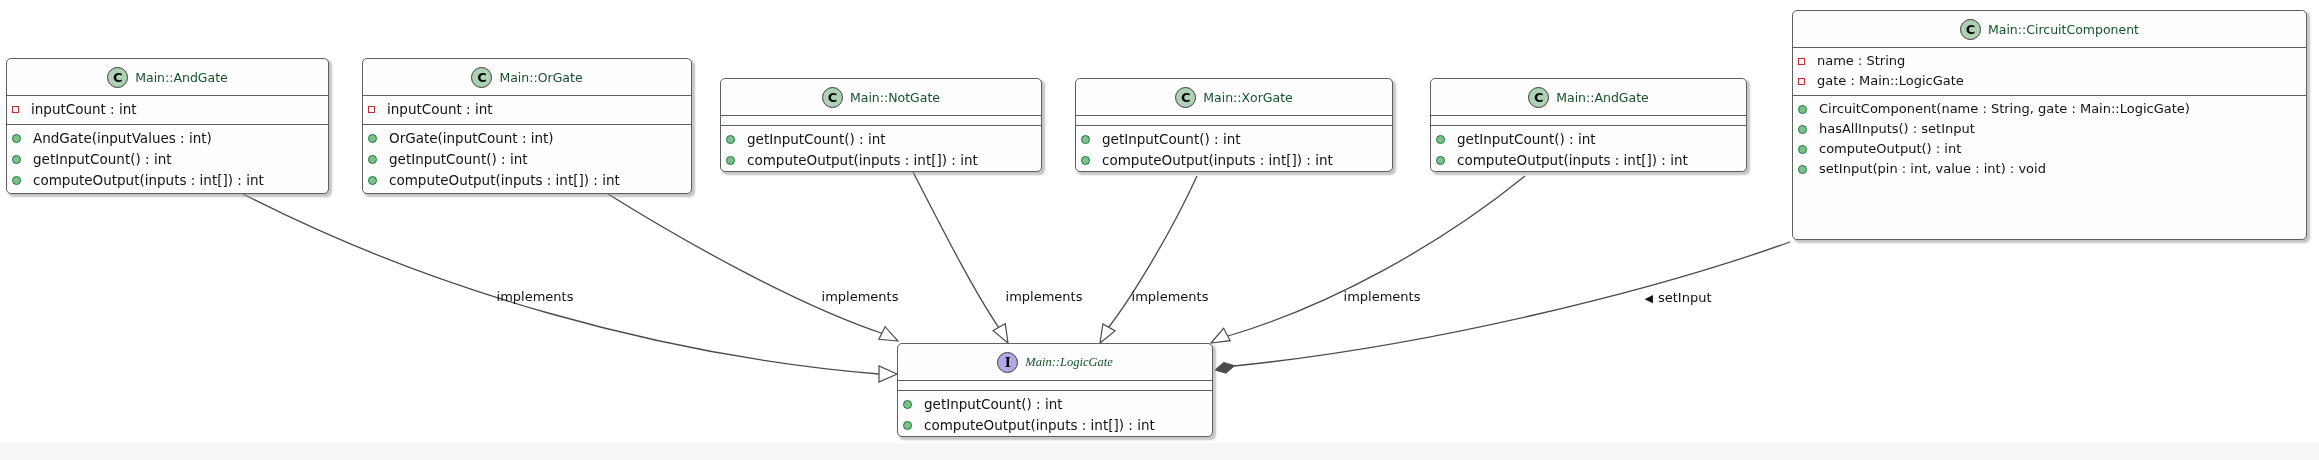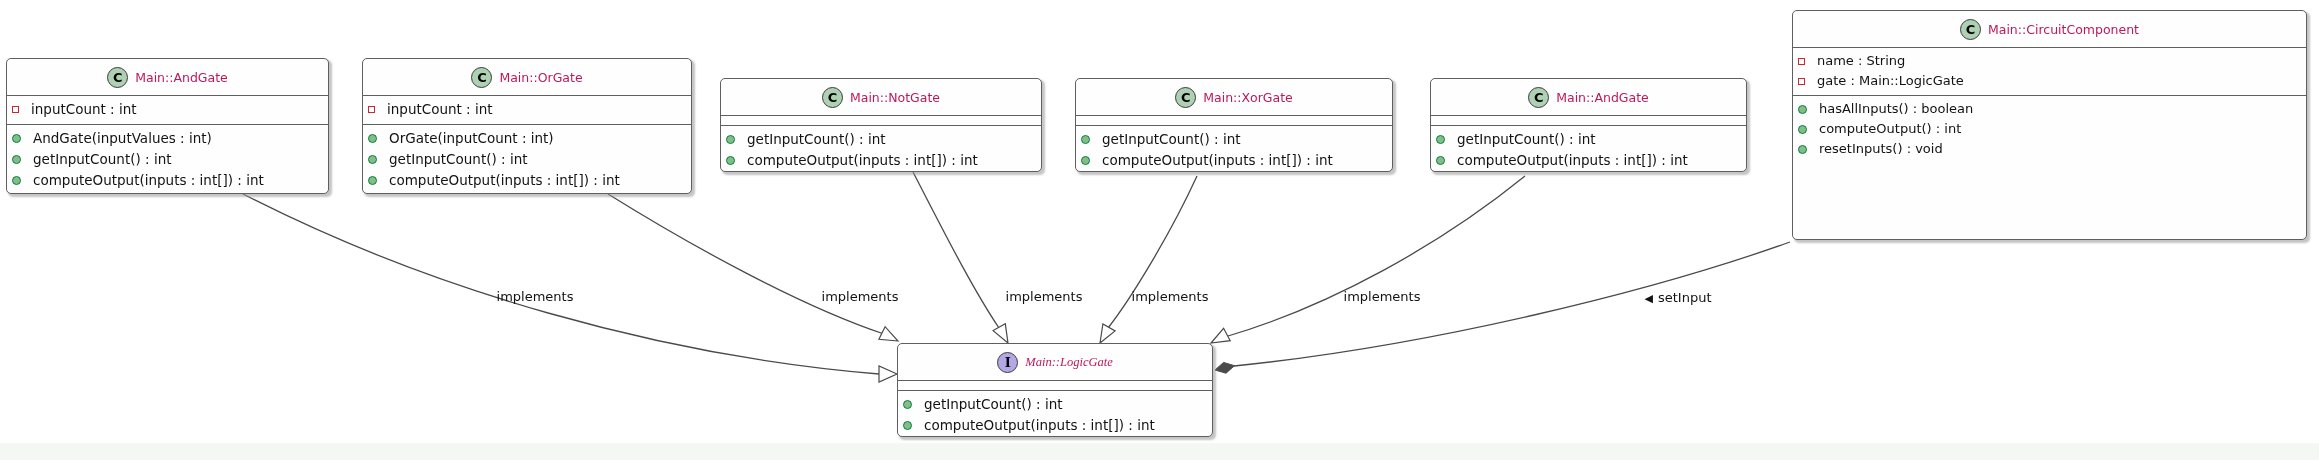--- a/index.html
+++ b/index.html
@@ -38,21 +38,21 @@
     display: flex;
     align-items: center;
     justify-content: center;
     gap: 7px;
     height: 36px;
     flex: 0 0 36px;
     box-sizing: border-box;
   }
   .box-title-text {
     font-size: 12.5px;
-    color: #be185d;
+    color: #14532d;
     white-space: nowrap;
   }
   .type-icon {
     width: 21px;
     height: 21px;
     border-radius: 50%;
     box-sizing: border-box;
     border: 1px solid #3b3b3b;
     display: flex;
     align-items: center;
@@ -288,29 +288,33 @@
         <span>name : String</span>
       </div>
       <div class="member-row">
         <span class="field-square"></span>
         <span>gate : Main::LogicGate</span>
       </div>
     </div>
     <div class="box-section grow">
       <div class="member-row">
         <span class="method-dot"></span>
-        <span>hasAllInputs() : boolean</span>
+        <span>CircuitComponent(name : String, gate : Main::LogicGate)</span>
+      </div>
+      <div class="member-row">
+        <span class="method-dot"></span>
+        <span>hasAllInputs() : setInput</span>
       </div>
       <div class="member-row">
         <span class="method-dot"></span>
         <span>computeOutput() : int</span>
       </div>
       <div class="member-row">
         <span class="method-dot"></span>
-        <span>resetInputs() : void</span>
+        <span>setInput(pin : int, value : int) : void</span>
       </div>
     </div>
   </div>
 
   <div class="uml-box italic-title" style="left:897px; top:343px; width:316px; height:94px;">
     <div class="box-title">
       <span class="type-icon interface-spot">
           <span>I</span>
         </span>
       <span class="box-title-text">Main::LogicGate</span>

